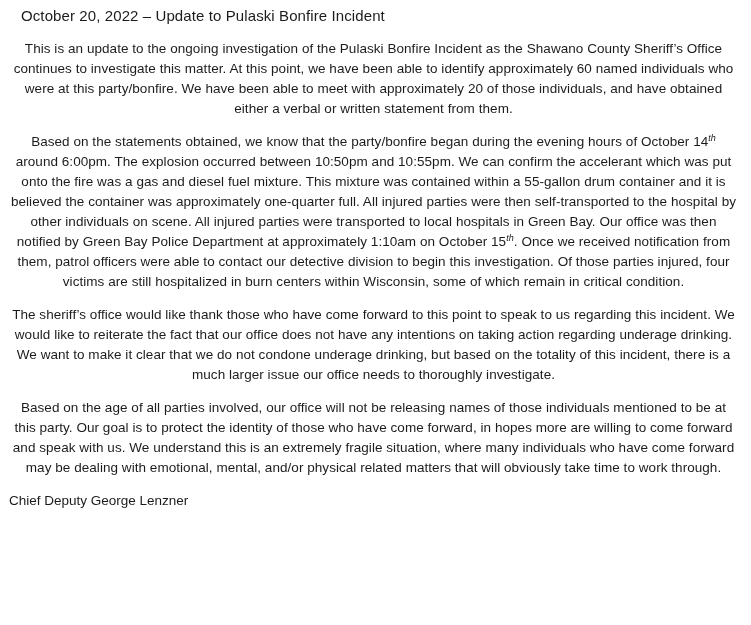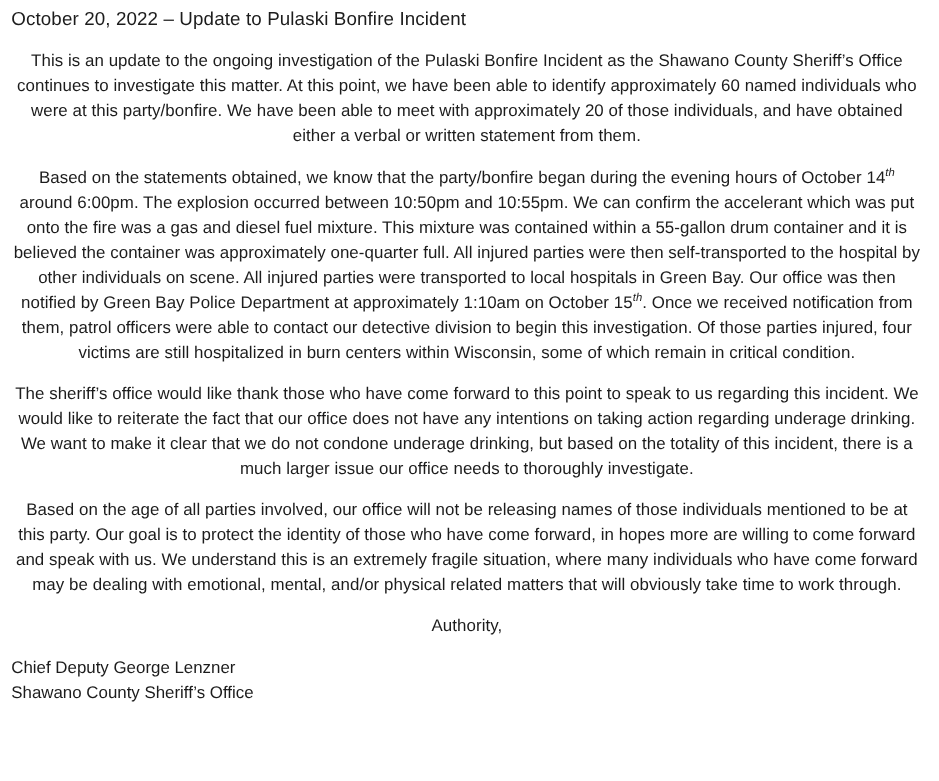--- a/index.html
+++ b/index.html
@@ -14,21 +14,21 @@
     background: #ffffff;
     box-sizing: border-box;
     padding: 5px 13px 0 9px;
     font-family: "Liberation Sans", "DejaVu Sans", sans-serif;
     color: #1c1c1c;
     overflow: hidden;
   }
   .doc-title {
     font-size: 15px;
     line-height: 21px;
-    margin: 0 0 13px 0;
+    margin: 0 0 13px 12px;
     letter-spacing: 0.1px;
   }
   .para {
     font-size: 13.5px;
     line-height: 20px;
     margin: 0 0 13px 0;
     text-align: center;
     letter-spacing: 0.05px;
   }
   .para sup {
@@ -54,20 +54,18 @@
 
   <p class="para">This is an update to the ongoing investigation of the Pulaski Bonfire Incident as the Shawano County Sheriff’s Office continues to investigate this matter. At this point, we have been able to identify approximately 60 named individuals who were at this party/bonfire. We have been able to meet with approximately 20 of those individuals, and have obtained either a verbal or written statement from them.</p>
 
   <p class="para"><span>Based on the statements obtained, we know that the party/bonfire began during the evening hours of October 14</span><sup>th</sup><span> around 6:00pm. The explosion occurred between 10:50pm and 10:55pm. We can confirm the accelerant which was put onto the fire was a gas and diesel fuel mixture. This mixture was contained within a 55-gallon drum container and it is believed the container was approximately one-quarter full. All injured parties were then self-transported to the hospital by other individuals on scene. All injured parties were transported to local hospitals in Green Bay. Our office was then notified by Green Bay Police Department at approximately 1:10am on October 15</span><sup>th</sup><span>. Once we received notification from them, patrol officers were able to contact our detective division to begin this investigation. Of those parties injured, four victims are still hospitalized in burn centers within Wisconsin, some of which remain in critical condition.</span></p>
 
   <p class="para">The sheriff’s office would like thank those who have come forward to this point to speak to us regarding this incident. We would like to reiterate the fact that our office does not have any intentions on taking action regarding underage drinking. We want to make it clear that we do not condone underage drinking, but based on the totality of this incident, there is a much larger issue our office needs to thoroughly investigate.</p>
 
   <p class="para">Based on the age of all parties involved, our office will not be releasing names of those individuals mentioned to be at this party. Our goal is to protect the identity of those who have come forward, in hopes more are willing to come forward and speak with us. We understand this is an extremely fragile situation, where many individuals who have come forward may be dealing with emotional, mental, and/or physical related matters that will obviously take time to work through.</p>
 
 
-  <p class="para">Authority,</p>
 
   <div class="sig-block">
     <div class="sig-line">Chief Deputy George Lenzner</div>
-    <div class="sig-line">Shawano County Sheriff’s Office</div>
   </div>
 
 </div>
 
 </body></html>

